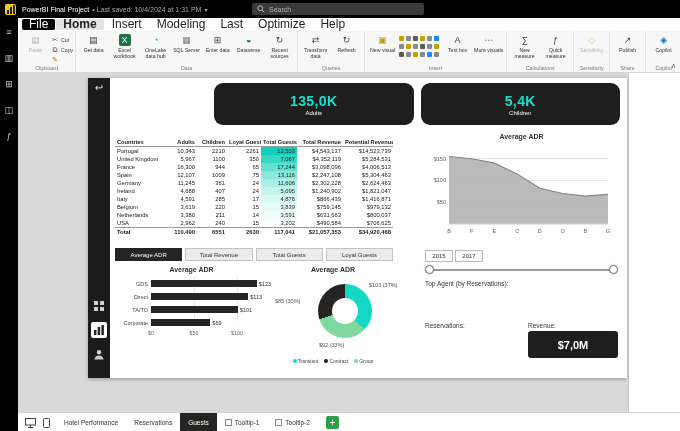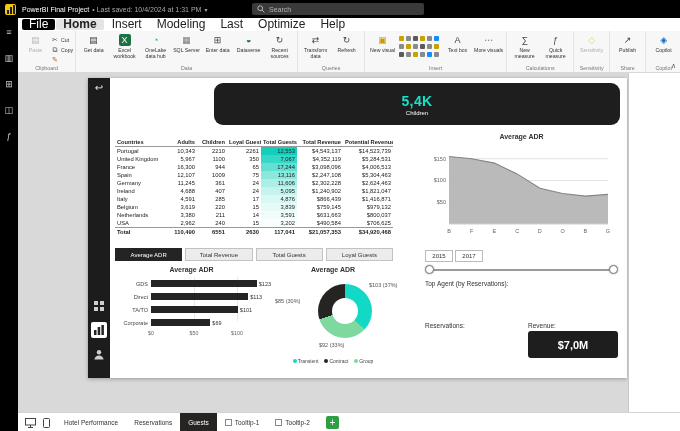--- a/index.html
+++ b/index.html
@@ -331,20 +331,24 @@
       <div class="pnav-ic" style="top:268px">
         <svg width="12" height="11" viewBox="0 0 12 11">
             <circle cx="6" cy="3.2" r="2.2" fill="#cfcfcf"></circle>
             <path d="M1.5,10.5 a4.5,4 0 0 1 9,0 Z" fill="#cfcfcf"></path>
           </svg>
       </div>
     </div>
 
 
     <div class="kpis" id="kpi-row">
+        <div class="kpi">
+          <div class="kpi-value">135,0K</div>
+          <div class="kpi-label">Adults</div>
+        </div>
         <div class="kpi">
           <div class="kpi-value">5,4K</div>
           <div class="kpi-label">Children</div>
         </div>
       </div>
 
     <div class="tblwrap">
       <table>
         <colgroup>
           <col style="width:52px">

